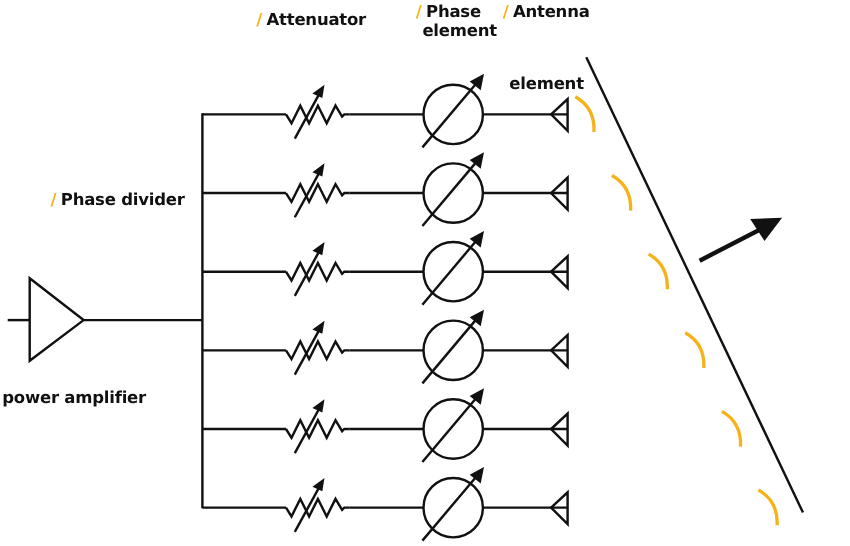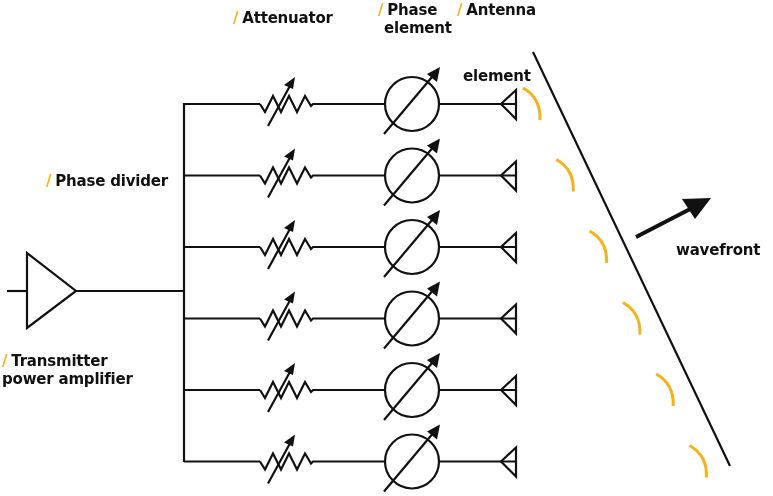--- a/index.html
+++ b/index.html
@@ -114,18 +114,16 @@
   <div style="padding-left:6px;">element</div>
 </div>
 <div class="label" style="left:457px; top:1px;">
   <div><span class="slash" style="color:#F5B21A">/</span><span>Antenna</span></div>
   <div style="padding-left:6px;margin-top:48px;">element</div>
 </div>
 <div class="label" style="left:46px; top:172px;">
   <span class="slash" style="color:#F5B21A">/</span><span>Phase divider</span>
 </div>
 <div class="label" style="left:2px; top:352px;">
-  <div><span class="slash" style="color:#F5B21A">/</span><span>Transmitter</span></div>
   <div>power amplifier</div>
 </div>
 <div class="label" style="left:676px; top:241px;">
-  <div>wavefront</div>
 </div>
 
 </body></html>

